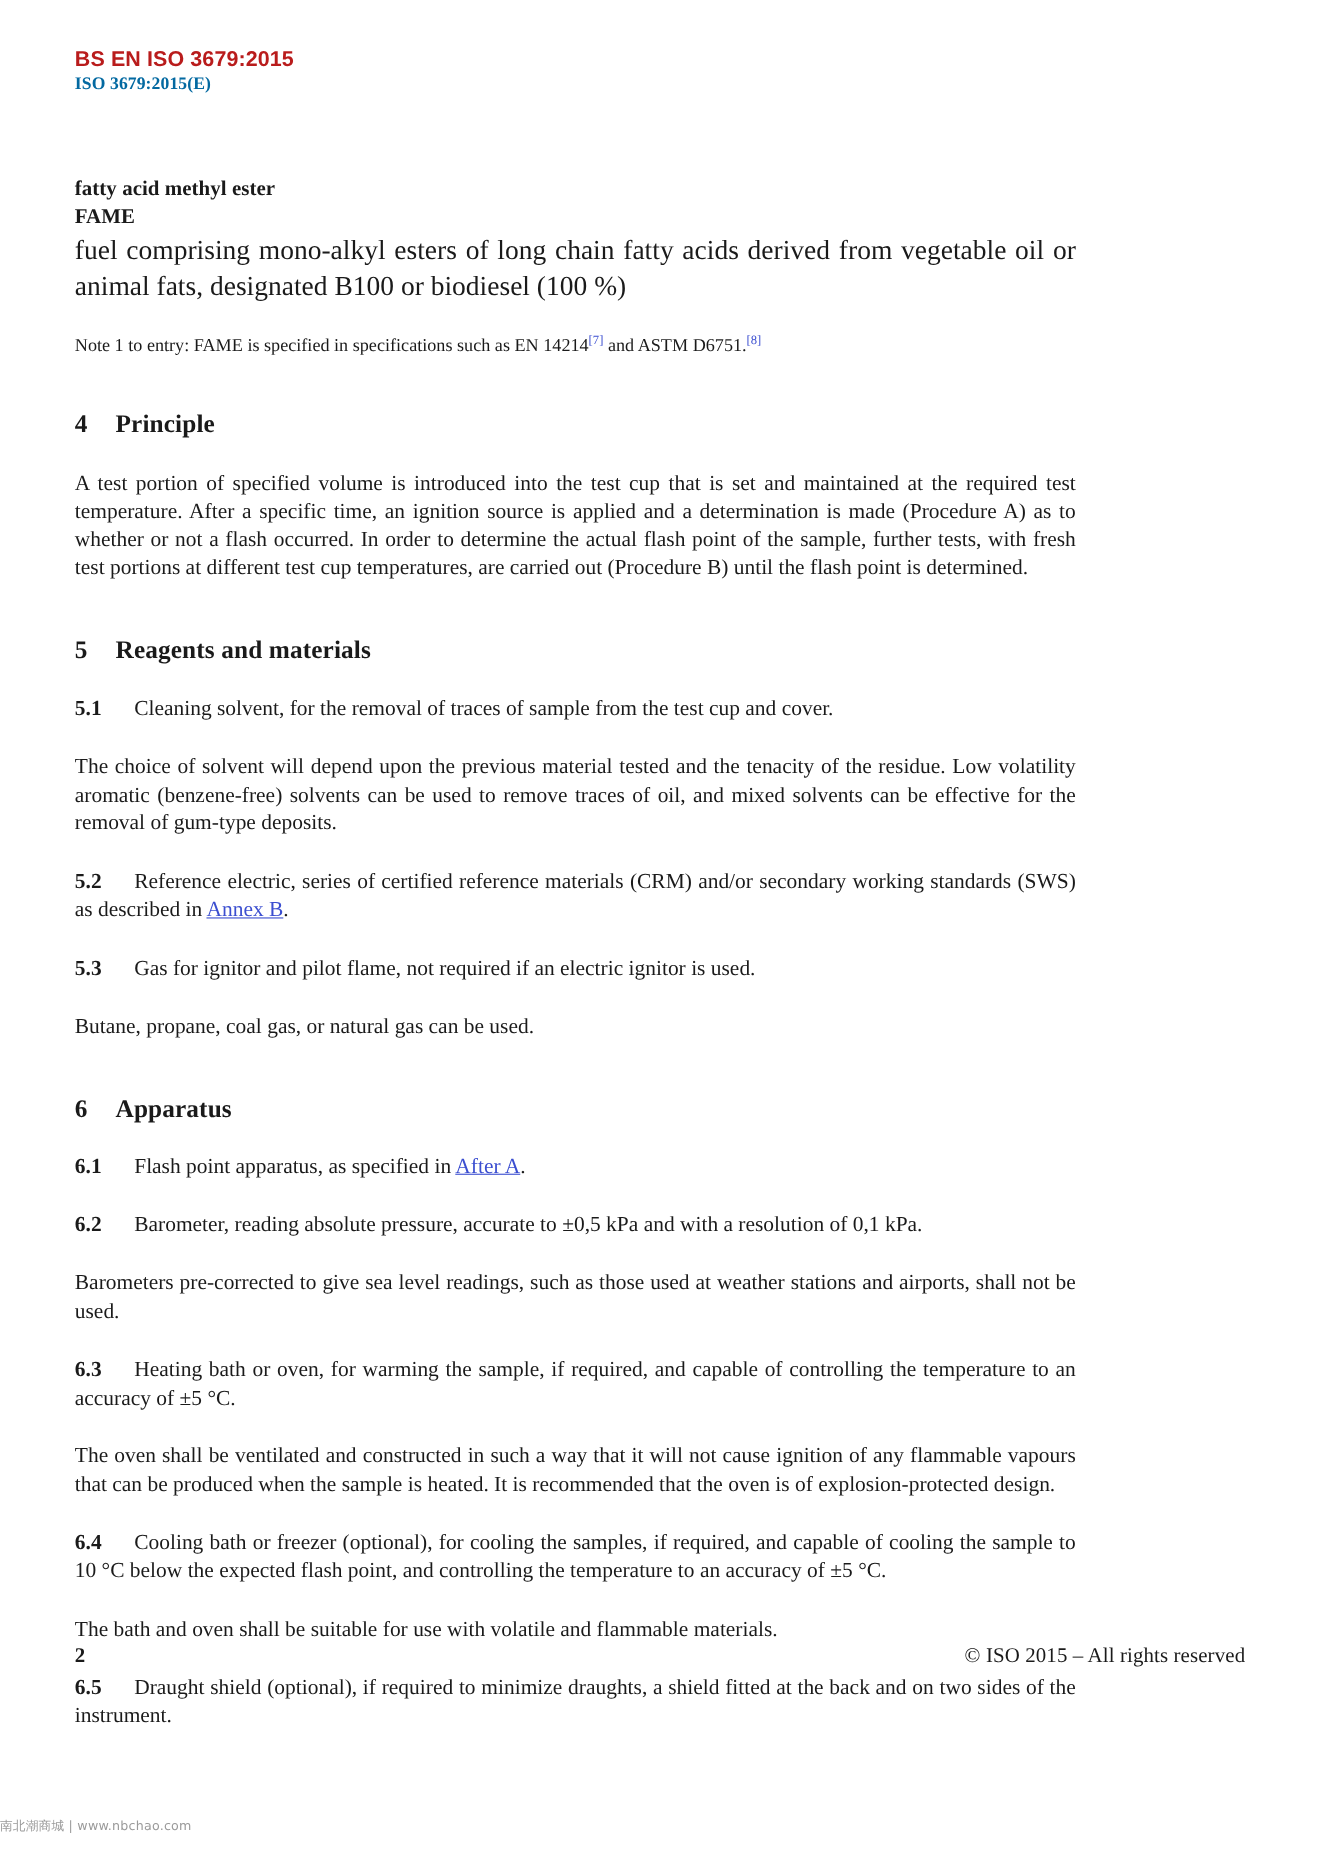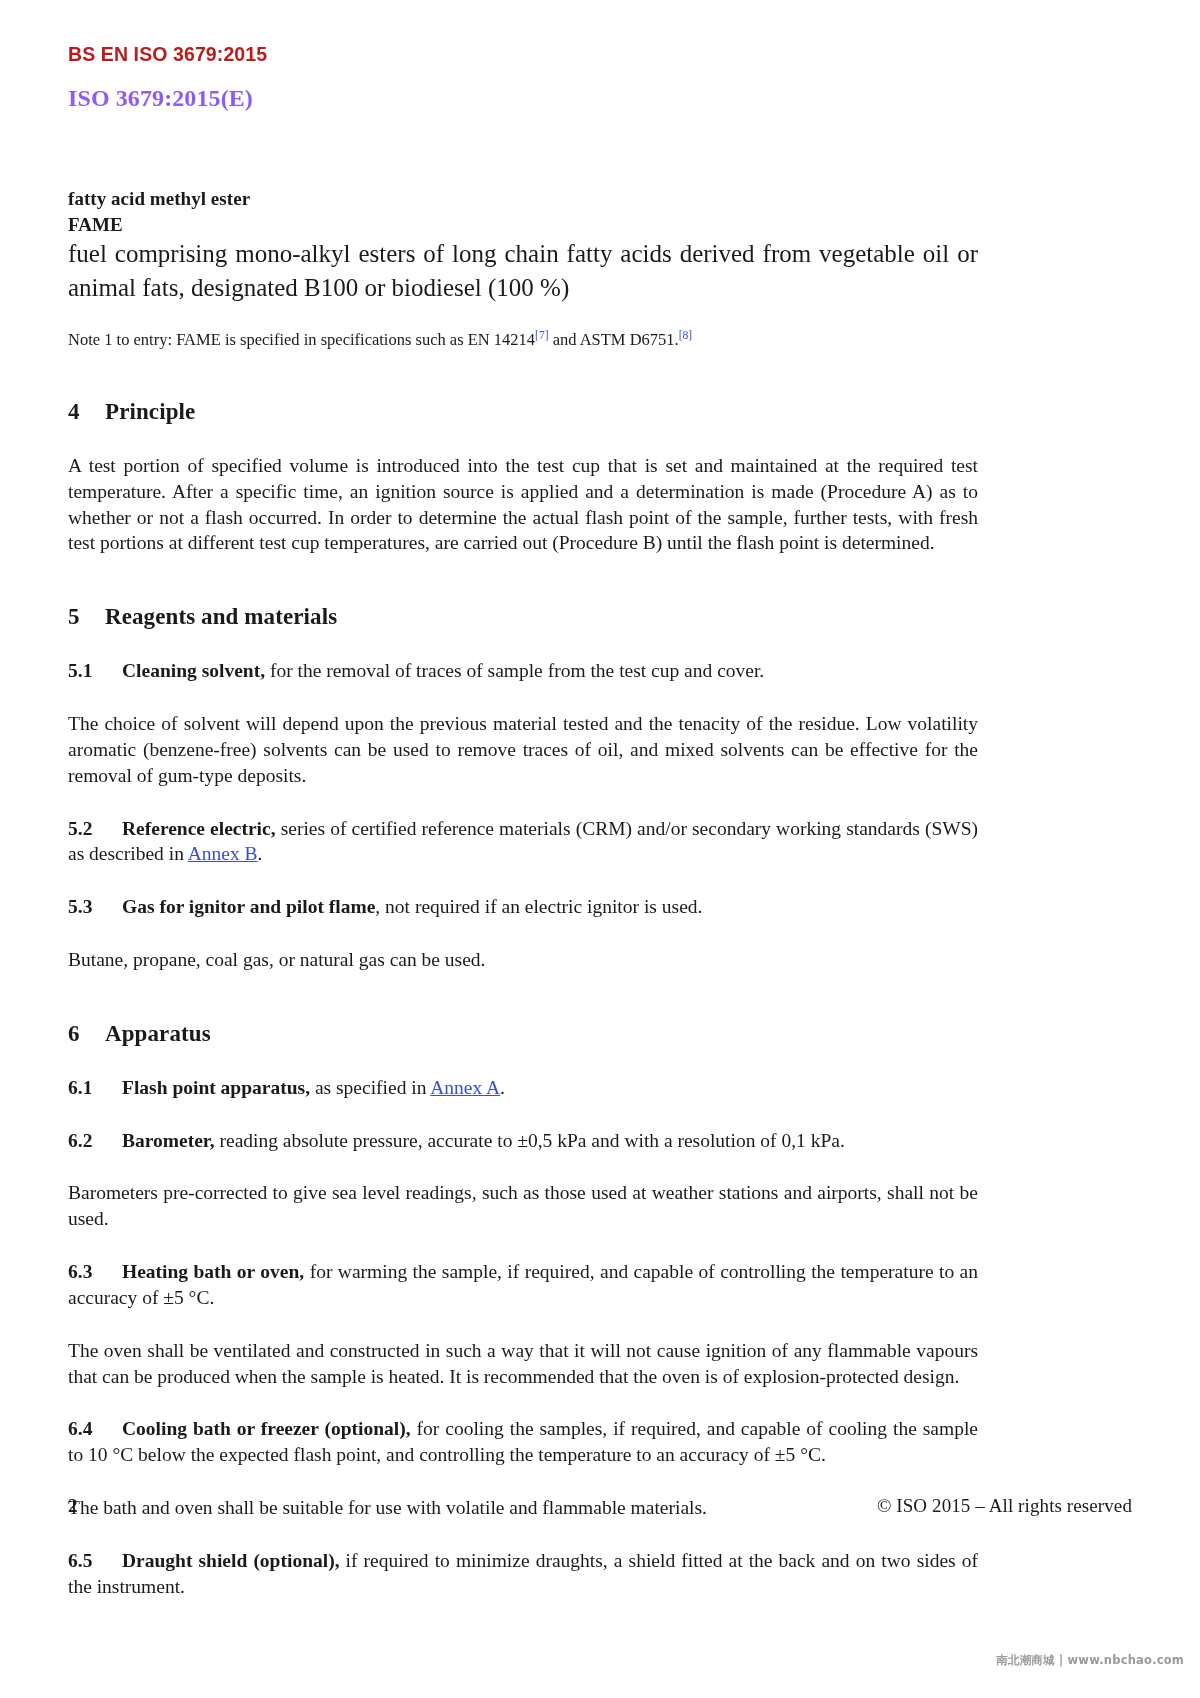--- a/index.html
+++ b/index.html
@@ -32,25 +32,25 @@
   }
   .hdr-bs {
     font-family: "Liberation Sans", "DejaVu Sans", sans-serif;
     font-size: 19.5px;
     font-weight: 600;
     letter-spacing: 0.1px;
     color: #b91c1c;
   }
   .hdr-iso {
     font-family: "Liberation Serif", "DejaVu Serif", serif;
-    font-size: 24px;
-    font-weight: bold;
-    letter-spacing: 0.1px;
-    color: #8b5cf6;
-    margin-top: 16px;
+    font-size: 16px;
+    font-weight: bold;
+    letter-spacing: 0.1px;
+    color: #0369a1;
+    margin-top: 0;
   }
 
   
   .term-block {
     margin-top: 72px;
     line-height: 1.36;
   }
   .term-num,
   .term-name,
   .term-abbr {
@@ -104,21 +104,21 @@
   p.para.first-after-head {
     margin-top: 26px;
   }
 
   .sub-num {
     font-weight: bold;
     display: inline-block;
     min-width: 54px;
   }
   .sub-title {
-    font-weight: bold;
+    font-weight: normal;
   }
 
   a.annex-link {
     color: #3b4ed0;
   }
 
   
   .footer {
     position: absolute;
     left: 68px;
@@ -133,28 +133,27 @@
     font-weight: bold;
   }
   .footer-copy {
     font-size: 19px;
     letter-spacing: 0.1px;
     text-align: center;
   }
   .watermark {
     position: absolute;
     left: 0;
-    right: 16px;
+    right: 0;
     top: 1653px;
-    text-align: right;
+    text-align: left;
     font-family: "DejaVu Sans", "Liberation Sans", sans-serif;
     font-size: 11.5px;
     color: #9a9a9a;
     letter-spacing: 0.2px;
-    font-weight: bold;
   }
 </style>
 </head>
 <body>
 
 <div class="page">
 
   <div class="content">
 
     <div class="doc-header">
@@ -179,21 +178,21 @@
     <p class="para">The choice of solvent will depend upon the previous material tested and the tenacity of the residue. Low volatility aromatic (benzene-free) solvents can be used to remove traces of oil, and mixed solvents can be effective for the removal of gum-type deposits.</p>
 
     <p class="para"><span class="sub-num">5.2</span><span class="sub-title">Reference electric,</span><span> series of certified reference materials (CRM) and/or secondary working standards (SWS) as described in </span><a class="annex-link" href="#">Annex B</a><span>.</span></p>
 
     <p class="para"><span class="sub-num">5.3</span><span class="sub-title">Gas for ignitor and pilot flame</span><span>, not required if an electric ignitor is used.</span></p>
 
     <p class="para">Butane, propane, coal gas, or natural gas can be used.</p>
 
     <h2 class="sec-head"><span class="sec-num">6</span><span>Apparatus</span></h2>
 
-    <p class="para first-after-head"><span class="sub-num">6.1</span><span class="sub-title">Flash point apparatus,</span><span> as specified in </span><a class="annex-link" href="#">Annex A</a><span>.</span></p>
+    <p class="para first-after-head"><span class="sub-num">6.1</span><span class="sub-title">Flash point apparatus,</span><span> as specified in </span><a class="annex-link" href="#">After A</a><span>.</span></p>
 
     <p class="para"><span class="sub-num">6.2</span><span class="sub-title">Barometer,</span><span> reading absolute pressure, accurate to ±0,5 kPa and with a resolution of 0,1 kPa.</span></p>
 
     <p class="para">Barometers pre-corrected to give sea level readings, such as those used at weather stations and airports, shall not be used.</p>
 
     <p class="para"><span class="sub-num">6.3</span><span class="sub-title">Heating bath or oven,</span><span> for warming the sample, if required, and capable of controlling the temperature to an accuracy of ±5 °C.</span></p>
 
     <p class="para">The oven shall be ventilated and constructed in such a way that it will not cause ignition of any flammable vapours that can be produced when the sample is heated. It is recommended that the oven is of explosion-protected design.</p>
 
     <p class="para"><span class="sub-num">6.4</span><span class="sub-title">Cooling bath or freezer (optional),</span><span> for cooling the samples, if required, and capable of cooling the sample to 10 °C below the expected flash point, and controlling the temperature to an accuracy of ±5 °C.</span></p>

